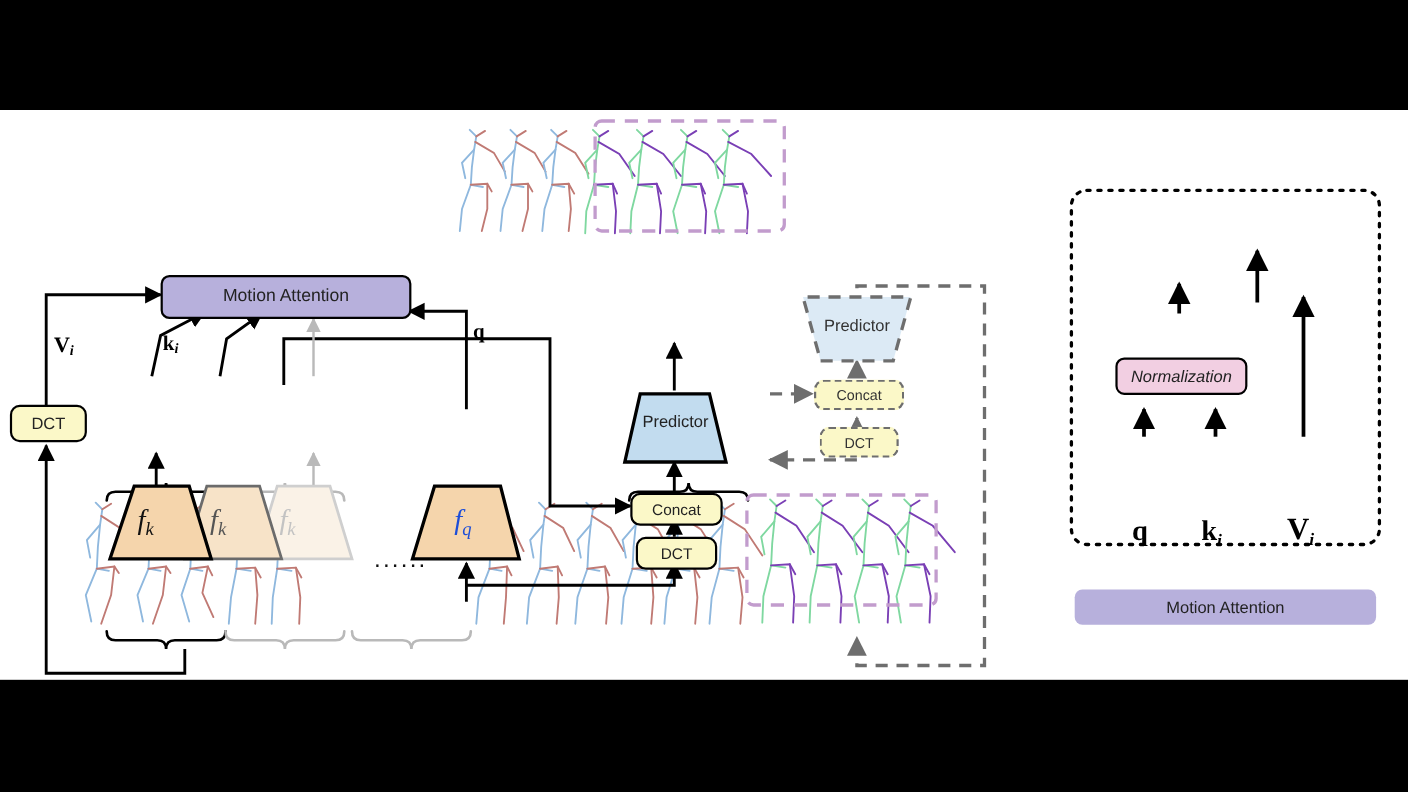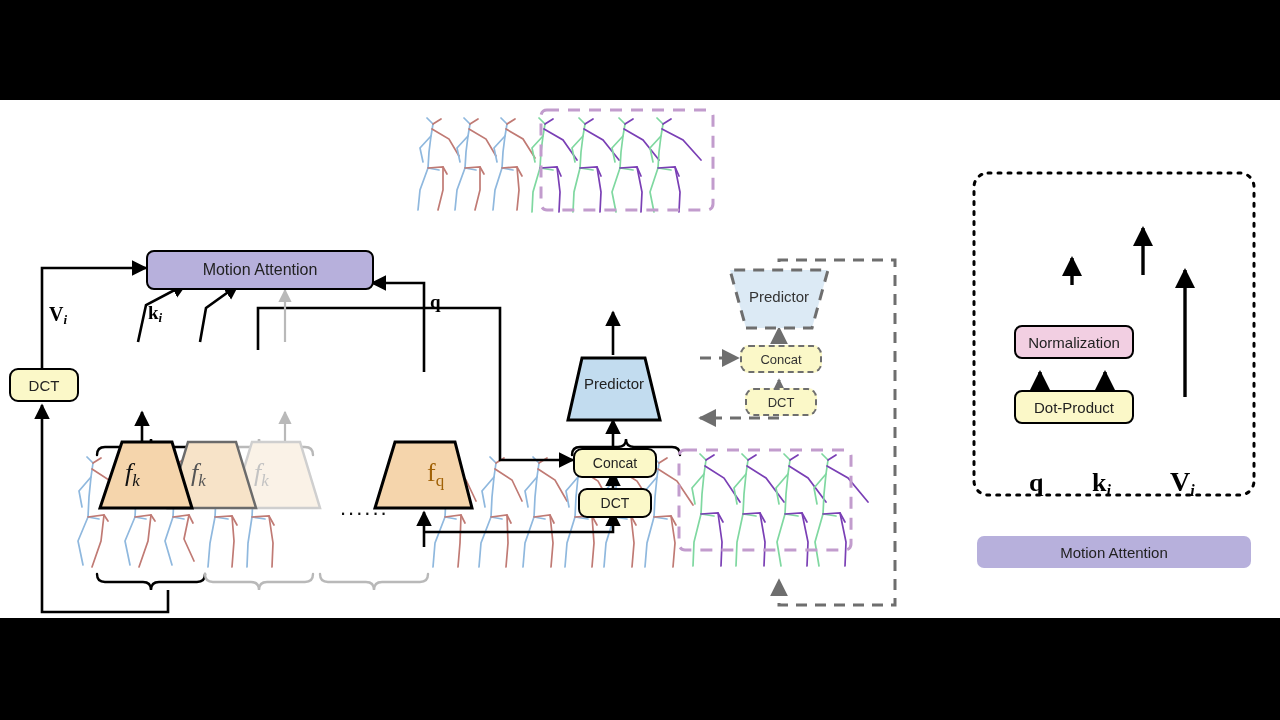--- a/index.html
+++ b/index.html
@@ -475,21 +475,21 @@
     <div class="lbl" style="left:125px;top:358px;font-size:26px;font-family:'Liberation Serif',serif;font-style:italic;color:#111;">
       <span>f</span><span style="font-size:17px;vertical-align:-5px;">k</span>
     </div>
     <div class="lbl" style="left:191px;top:358px;font-size:26px;font-family:'Liberation Serif',serif;font-style:italic;color:#555;">
       <span>f</span><span style="font-size:17px;vertical-align:-5px;">k</span>
     </div>
     <div class="lbl" style="left:254px;top:358px;font-size:26px;font-family:'Liberation Serif',serif;font-style:italic;color:#c3c3c3;">
       <span>f</span><span style="font-size:17px;vertical-align:-5px;">k</span>
     </div>
 
-    <div class="lbl" style="left:427px;top:358px;font-size:26px;font-family:'Liberation Serif',serif;color:#a16207;">
+    <div class="lbl" style="left:413px;top:358px;font-size:26px;font-family:'Liberation Serif',serif;font-style:italic;color:#1d4ed8;">
       <span>f</span><span style="font-size:17px;vertical-align:-5px;">q</span>
     </div>
 
     <div class="lbl" style="left:340px;top:395px;font-size:22px;letter-spacing:2px;color:#111;">......</div>
 
     <div class="lbl" style="left:568px;top:275px;width:92px;text-align:center;font-size:15px;color:#222;">Predictor</div>
 
     <div class="lbl" style="left:573px;top:348px;width:80px;height:26px;background:#fbf8c8;border:2.6px solid #000;border-radius:9px;">
       <div class="boxtext" style="font-size:14px;color:#222;">Concat</div>
     </div>
@@ -501,25 +501,22 @@
     <div class="lbl" style="left:733px;top:188px;width:92px;text-align:center;font-size:15px;color:#333;">Predictor</div>
 
     <div class="lbl" style="left:740px;top:245px;width:78px;height:24px;background:#fbf8c8;border:2.6px dashed #6e6e6e;border-radius:9px;">
       <div class="boxtext" style="font-size:13px;color:#333;">Concat</div>
     </div>
 
     <div class="lbl" style="left:745px;top:288px;width:68px;height:24px;background:#fbf8c8;border:2.6px dashed #6e6e6e;border-radius:9px;">
       <div class="boxtext" style="font-size:13px;color:#333;">DCT</div>
     </div>
 
-    <div class="lbl" style="left:1014px;top:225px;width:116px;height:30px;background:#f2cfe2;border:2.6px solid #000;border-radius:8px;">
+    <div class="lbl" style="left:1014px;top:225px;width:116px;height:30px;background:#f2cfe2;border:2.6px solid #000;border-radius:8px;font-style:italic;">
       <div class="boxtext" style="font-size:15px;color:#222;">Normalization</div>
-    </div>
-    <div class="lbl" style="left:1014px;top:290px;width:116px;height:30px;background:#fbf8c8;border:2.6px solid #000;border-radius:8px;">
-      <div class="boxtext" style="font-size:15px;color:#222;">Dot-Product</div>
     </div>
 
     <div class="lbl" style="left:1029px;top:368px;font-size:26px;font-family:'Liberation Serif',serif;font-weight:bold;">
       <span>q</span><span style="font-size:16px;font-style:italic;vertical-align:-5px;"></span>
     </div>
     <div class="lbl" style="left:1092px;top:368px;font-size:26px;font-family:'Liberation Serif',serif;font-weight:bold;">
       <span>k</span><span style="font-size:16px;font-style:italic;vertical-align:-5px;">i</span>
     </div>
     <div class="lbl" style="left:1170px;top:366px;font-size:28px;font-family:'Liberation Serif',serif;font-weight:bold;">
       <span>V</span><span style="font-size:16px;font-style:italic;vertical-align:-5px;">i</span>

